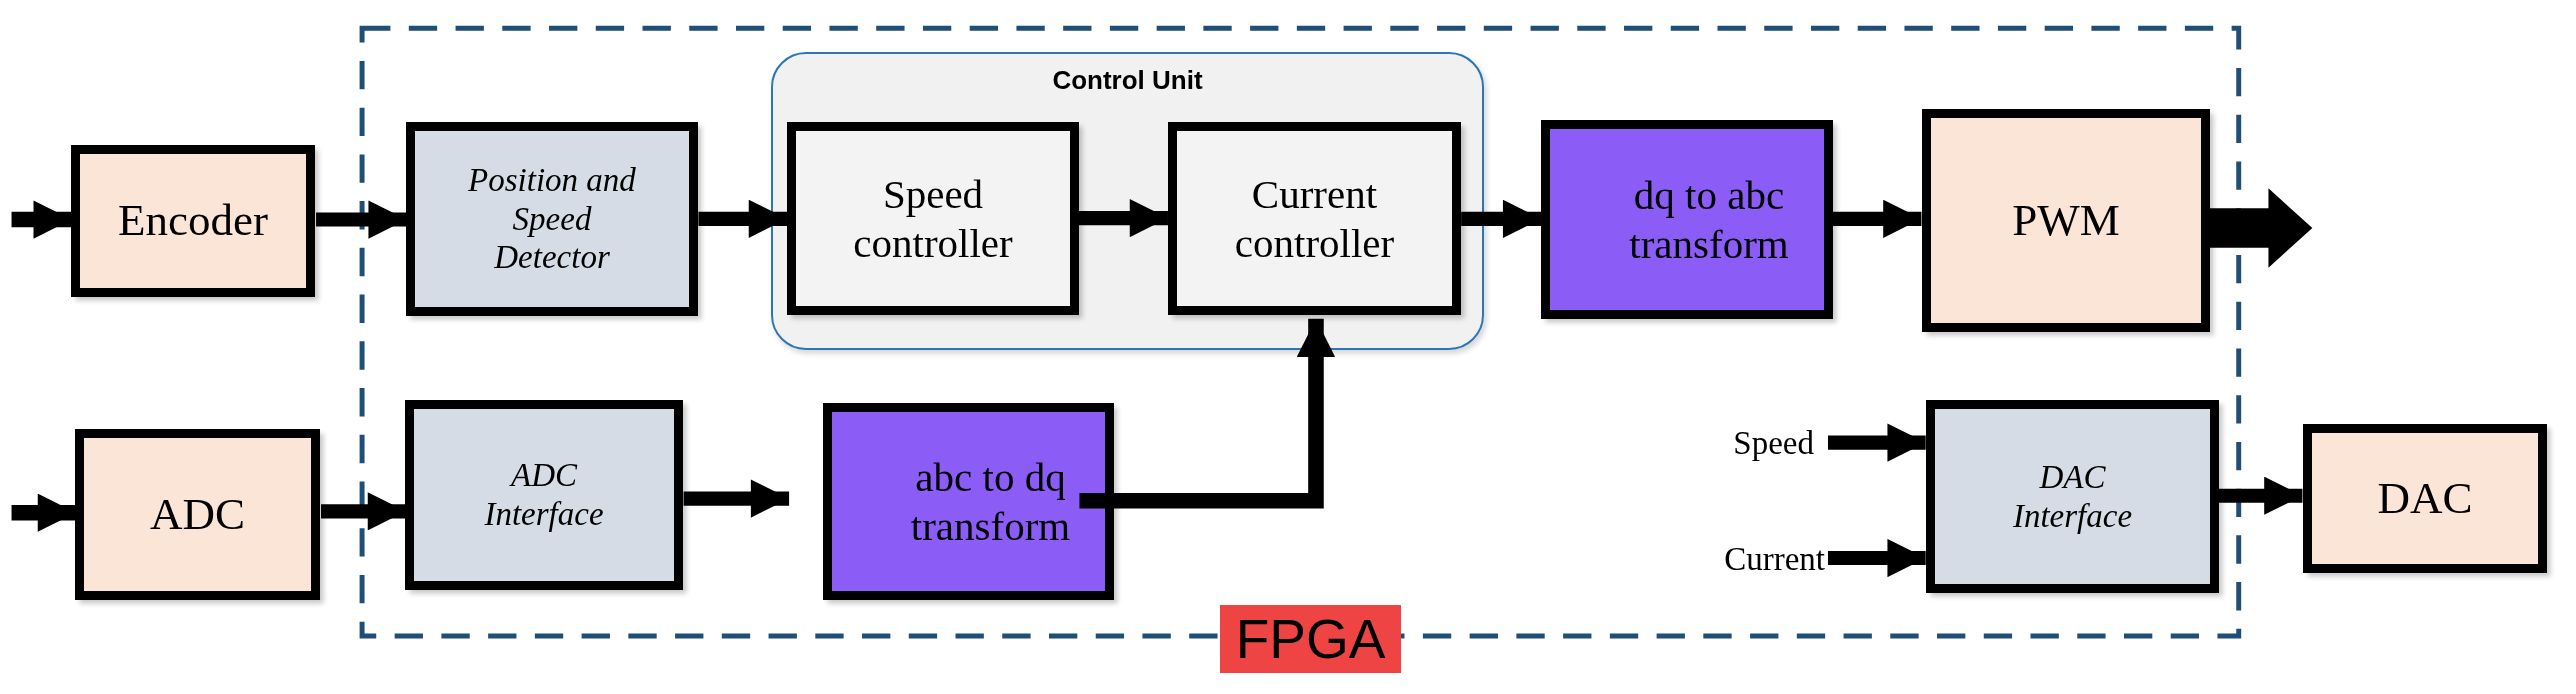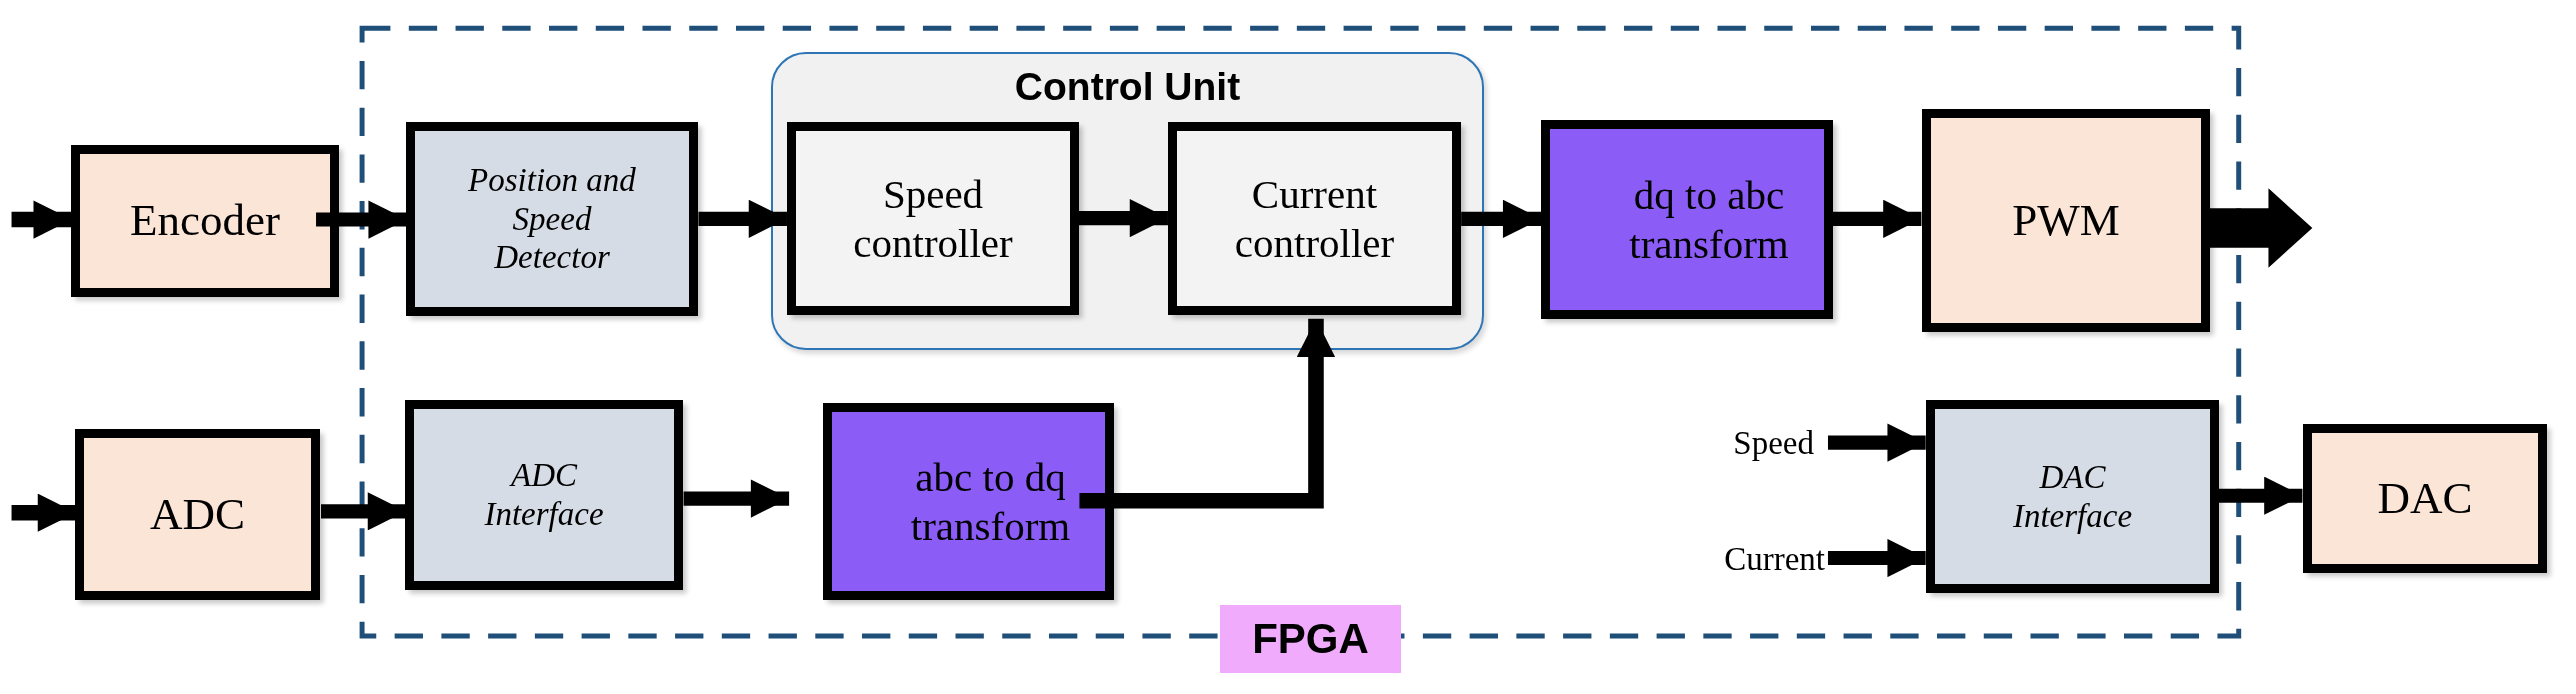--- a/index.html
+++ b/index.html
@@ -20,47 +20,47 @@
   .fs-lg{font-size:41px;}
   .fs-md{font-size:33px;font-style:italic;}
 
   
   .cu{position:absolute;left:771px;top:52px;width:713px;height:298px;
       box-sizing:border-box;background:var(--cu-fill,#f1f1f2);
       border:2.8px solid var(--cu-border,#2e75b6);border-radius:35px;z-index:1;
       box-shadow:2.8px 3.5px 5.7px rgba(0,0,0,0.15);}
   .cu-title{position:absolute;left:0;top:11.3px;width:100%;text-align:center;
       font-family:"Liberation Sans","DejaVu Sans",sans-serif;
-      font-weight:bold;font-size:39px;}
+      font-weight:bold;font-size:26px;}
 
   
   .sig{position:absolute;display:flex;align-items:center;justify-content:flex-end;
        font-size:33px;z-index:2;}
 
   
   .fpga-label{position:absolute;left:1220px;top:605px;width:181px;height:68px;
-      background:#f0abfc;display:flex;align-items:center;justify-content:center;
+      background:#ef4444;display:flex;align-items:center;justify-content:center;
       font-family:"Liberation Sans","DejaVu Sans",sans-serif;
-      font-weight:bold;font-size:42px;z-index:4;}
+      font-weight:normal;font-size:55px;z-index:4;}
 
   svg.wires{position:absolute;left:0;top:0;z-index:3;}
   .wire{stroke:var(--ink,#000000);fill:none;}
   .dashed-rect{stroke:var(--navy,#1f4e79);fill:none;}
   .arrow-fill{fill:var(--ink,#000000);}
 </style>
 </head>
 <body>
 
 <div class="stage">
 
   <div class="cu">
     <div class="cu-title">Control Unit</div>
   </div>
 
-  <div class="block peach fs-xl" style="left:71px;top:145px;width:268px;height:152px">
+  <div class="block peach fs-xl" style="left:71px;top:145px;width:244px;height:152px">
     <span>Encoder</span>
   </div>
 
   <div class="block peach fs-xl" style="left:75px;top:429px;width:245px;height:171px">
     <span>ADC</span>
   </div>
 
   <div class="block slate fs-md" style="left:406px;top:122px;width:292px;height:194px">
     <span>Position and
 Speed

